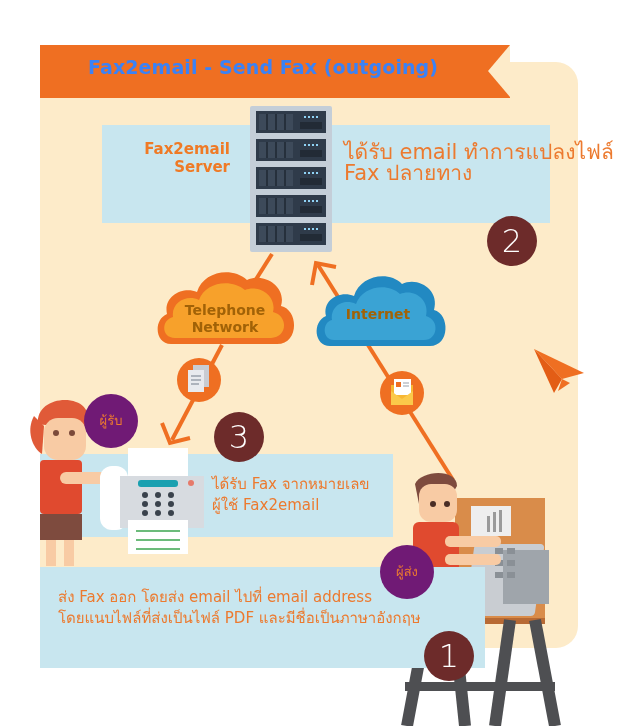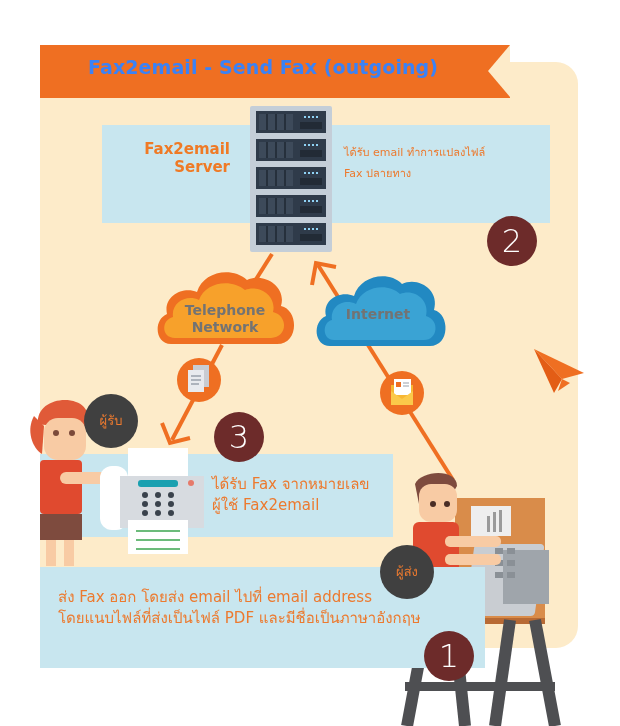--- a/index.html
+++ b/index.html
@@ -8,34 +8,34 @@
   .card { left:40px; top:62px; width:538px; height:586px; background:#fdebc9; border-radius:0 22px 22px 0; }
   .banner { left:40px; top:45px; width:470px; height:53px; background:#ef6f22; }
   .banner-notch { left:488px; top:45px; width:0; height:0; border-top:26.5px solid transparent; border-bottom:26.5px solid transparent; border-right:22px solid #fdebc9; }
   .banner-title { left:88px; top:56px; color:#3b82f6; font-weight:bold; font-size:19px; font-family:"DejaVu Sans", sans-serif; letter-spacing:0.1px; }
   .bluebox { background:#c8e6ef; }
   .box-server { left:102px; top:125px; width:448px; height:98px; }
   .box-fax { left:40px; top:454px; width:353px; height:83px; }
   .box-send { left:40px; top:567px; width:445px; height:101px; }
   .orange-text { color:#ec7a2f; font-family:"DejaVu Sans", sans-serif; }
   .server-label { left:120px; top:140px; width:110px; text-align:right; font-weight:bold; font-size:15px; line-height:18px; color:#ef7a25; }
-  .server-desc { left:344px; top:142px; font-size:11px; line-height:21px; }
+  .server-desc { left:344px; top:142px; font-size:21px; line-height:21px; }
   .fax-desc { left:212px; top:474px; font-size:15px; line-height:21px; }
   .send-desc { left:58px; top:587px; font-size:15px; line-height:21px; }
   .rack { left:250px; top:106px; width:82px; height:146px; background:#c4ced8; border-radius:2px; }
   .rack-unit { position:absolute; left:6px; width:70px; height:22px; background:#2f3b4a; }
   .rack-unit .bars { position:absolute; left:3px; top:3px; width:34px; height:16px; background:repeating-linear-gradient(90deg,#3d4a5a 0 7px,#26303c 7px 9px); }
   .rack-unit .dots { position:absolute; left:48px; top:5px; width:16px; height:2px; background:repeating-linear-gradient(90deg,#8fd3f5 0 2px,transparent 2px 4px); }
   .rack-unit .slot { position:absolute; left:44px; top:11px; width:22px; height:7px; background:#222b36; }
   .num-badge { width:50px; height:50px; border-radius:50%; background:#6d2b2a; color:#ffffff; font-size:32px; text-align:center; line-height:50px; font-family:"DejaVu Sans", sans-serif; font-weight:300; }
   .b2 { left:487px; top:216px; }
   .b3 { left:214px; top:412px; }
   .b1 { left:424px; top:631px; }
-  .cloud-text { color:#737373; font-weight:bold; font-size:14px; text-align:center; line-height:17px; font-family:"DejaVu Sans", sans-serif; }
-  .bubble { background:#404040; border-radius:50%; width:54px; height:54px; text-align:center; line-height:54px; font-size:13px; color:#ec7a2f; }
+  .cloud-text { color:#a16207; font-weight:bold; font-size:14px; text-align:center; line-height:17px; font-family:"DejaVu Sans", sans-serif; }
+  .bubble { background:#701a75; border-radius:50%; width:54px; height:54px; text-align:center; line-height:54px; font-size:13px; color:#ec7a2f; }
   .bubble-recv { left:84px; top:394px; }
   .bubble-send { left:380px; top:545px; }
   .icon-circle { width:44px; height:44px; border-radius:50%; background:#ef6f22; }
   svg { position:absolute; overflow:visible; }
 </style>
 </head>
 <body>
 
 <div class="abs card"></div>
 

